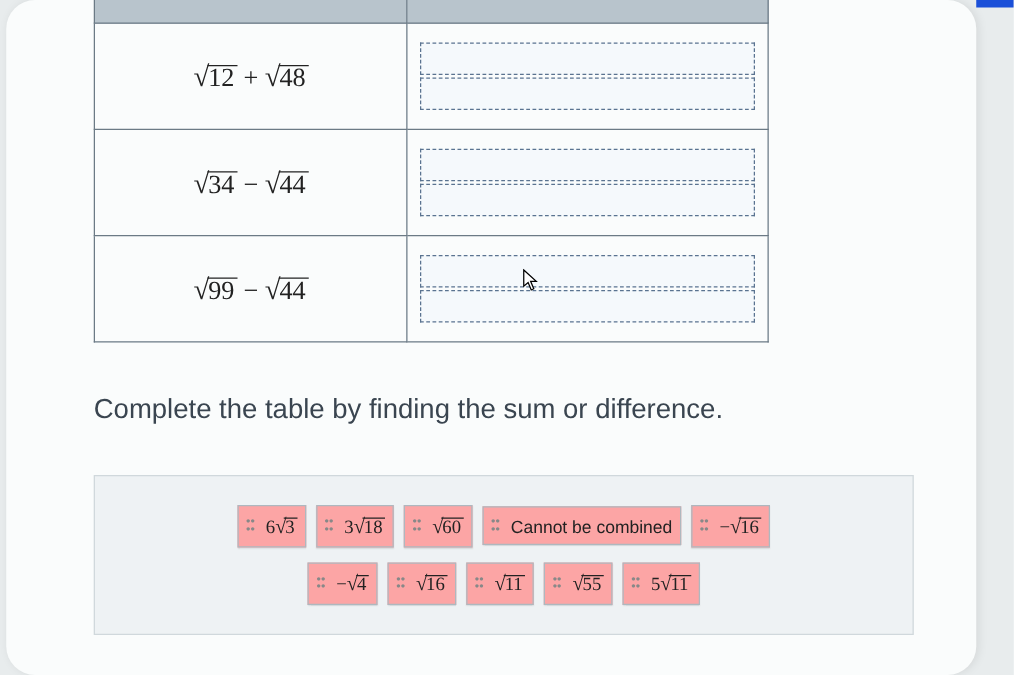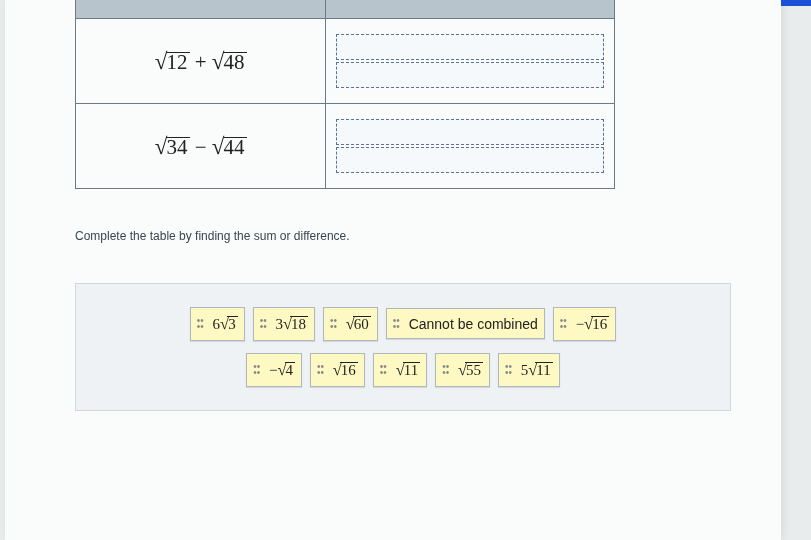--- a/index.html
+++ b/index.html
@@ -11,20 +11,21 @@
     overflow: hidden;
     position: relative;
   }
   .page {
     background: #fafcfc;
     margin: 0 30px 0 5px;
     padding: 0 50px 30px 70px;
     height: 540px;
     box-sizing: border-box;
     box-shadow: 2px 0 8px rgba(0,0,0,0.08);
+    border-radius: 23px;
   }
   .math-table {
     border-collapse: collapse;
     width: 540px;
     margin-bottom: 40px;
   }
   .math-table td {
     border: 1px solid #6b7a85;
     height: 72px;
     vertical-align: middle;
@@ -44,35 +45,35 @@
     padding: 6px 10px !important;
   }
   .drop-slot {
     border: 1.5px dashed #5a7390;
     height: 24px;
     margin: 2px 0;
     background: #f5f9fc;
   }
   .instruction {
     color: #3a4550;
-    font-size: 12px;
+    font-size: 22px;
     margin: 0 0 40px 0;
   }
   .tile-area {
     background: #eef2f4;
     padding: 14px 10px;
     border: 1px solid #d0d8dc;
   }
   .tile-row {
     text-align: center;
     margin: 6px 0;
   }
   .tile {
     display: inline-block;
-    background: #fef9c3;
+    background: #fca5a5;
     border: 1px solid #aeb8bf;
     padding: 6px 6px;
     margin: 3px 4px;
     font-size: 14px;
     color: #333;
     white-space: nowrap;
     box-shadow: 0 1px 1px rgba(0,0,0,0.1);
   }
   .handle {
     display: inline-block;
@@ -138,20 +139,36 @@
           <span class="sqrt"><span class="radical">√</span><span class="vinculum">34</span></span>
           <span>−</span>
           <span class="sqrt"><span class="radical">√</span><span class="vinculum">44</span></span>
         </span>
       </td>
       <td class="drop-cell">
         <div class="drop-slot"></div>
         <div class="drop-slot"></div>
       </td>
     </tr>
+    <tr>
+      <td class="expr-cell">
+        <span class="math">
+          <span class="sqrt"><span class="radical">√</span><span class="vinculum">99</span></span>
+          <span>−</span>
+          <span class="sqrt"><span class="radical">√</span><span class="vinculum">44</span></span>
+        </span>
+      </td>
+      <td class="drop-cell" style="position:relative">
+        <div class="drop-slot"></div>
+        <div class="drop-slot"></div>
+        <svg class="cursor" style="left:92px;top:26px" viewBox="0 0 14 18">
+              <path d="M1 1 L1 14 L4.5 11 L7 17 L9 16 L6.5 10 L11 10 Z" fill="#fff" stroke="#000" stroke-width="1"></path>
+            </svg>
+      </td>
+    </tr>
   </tbody>
     </table>
 
   <p class="instruction">Complete the table by finding the sum or difference.</p>
 
   <div class="tile-area">
     <div class="tile-row" id="row1"><span class="tile"><span class="handle"></span><span class="math-sm">6<span class="sqrt"><span class="radical">√</span><span class="vinculum">3</span></span></span></span><span class="tile"><span class="handle"></span><span class="math-sm">3<span class="sqrt"><span class="radical">√</span><span class="vinculum">18</span></span></span></span><span class="tile"><span class="handle"></span><span class="math-sm"><span class="sqrt"><span class="radical">√</span><span class="vinculum">60</span></span></span></span><span class="tile"><span class="handle"></span><span class="math-sm" style="font-family: Arial, sans-serif; font-size: 14px;">Cannot be combined</span></span><span class="tile"><span class="handle"></span><span class="math-sm">−<span class="sqrt"><span class="radical">√</span><span class="vinculum">16</span></span></span></span></div>
     <div class="tile-row" id="row2"><span class="tile"><span class="handle"></span><span class="math-sm">−<span class="sqrt"><span class="radical">√</span><span class="vinculum">4</span></span></span></span><span class="tile"><span class="handle"></span><span class="math-sm"><span class="sqrt"><span class="radical">√</span><span class="vinculum">16</span></span></span></span><span class="tile"><span class="handle"></span><span class="math-sm"><span class="sqrt"><span class="radical">√</span><span class="vinculum">11</span></span></span></span><span class="tile"><span class="handle"></span><span class="math-sm"><span class="sqrt"><span class="radical">√</span><span class="vinculum">55</span></span></span></span><span class="tile"><span class="handle"></span><span class="math-sm">5<span class="sqrt"><span class="radical">√</span><span class="vinculum">11</span></span></span></span></div>
   </div>
 

